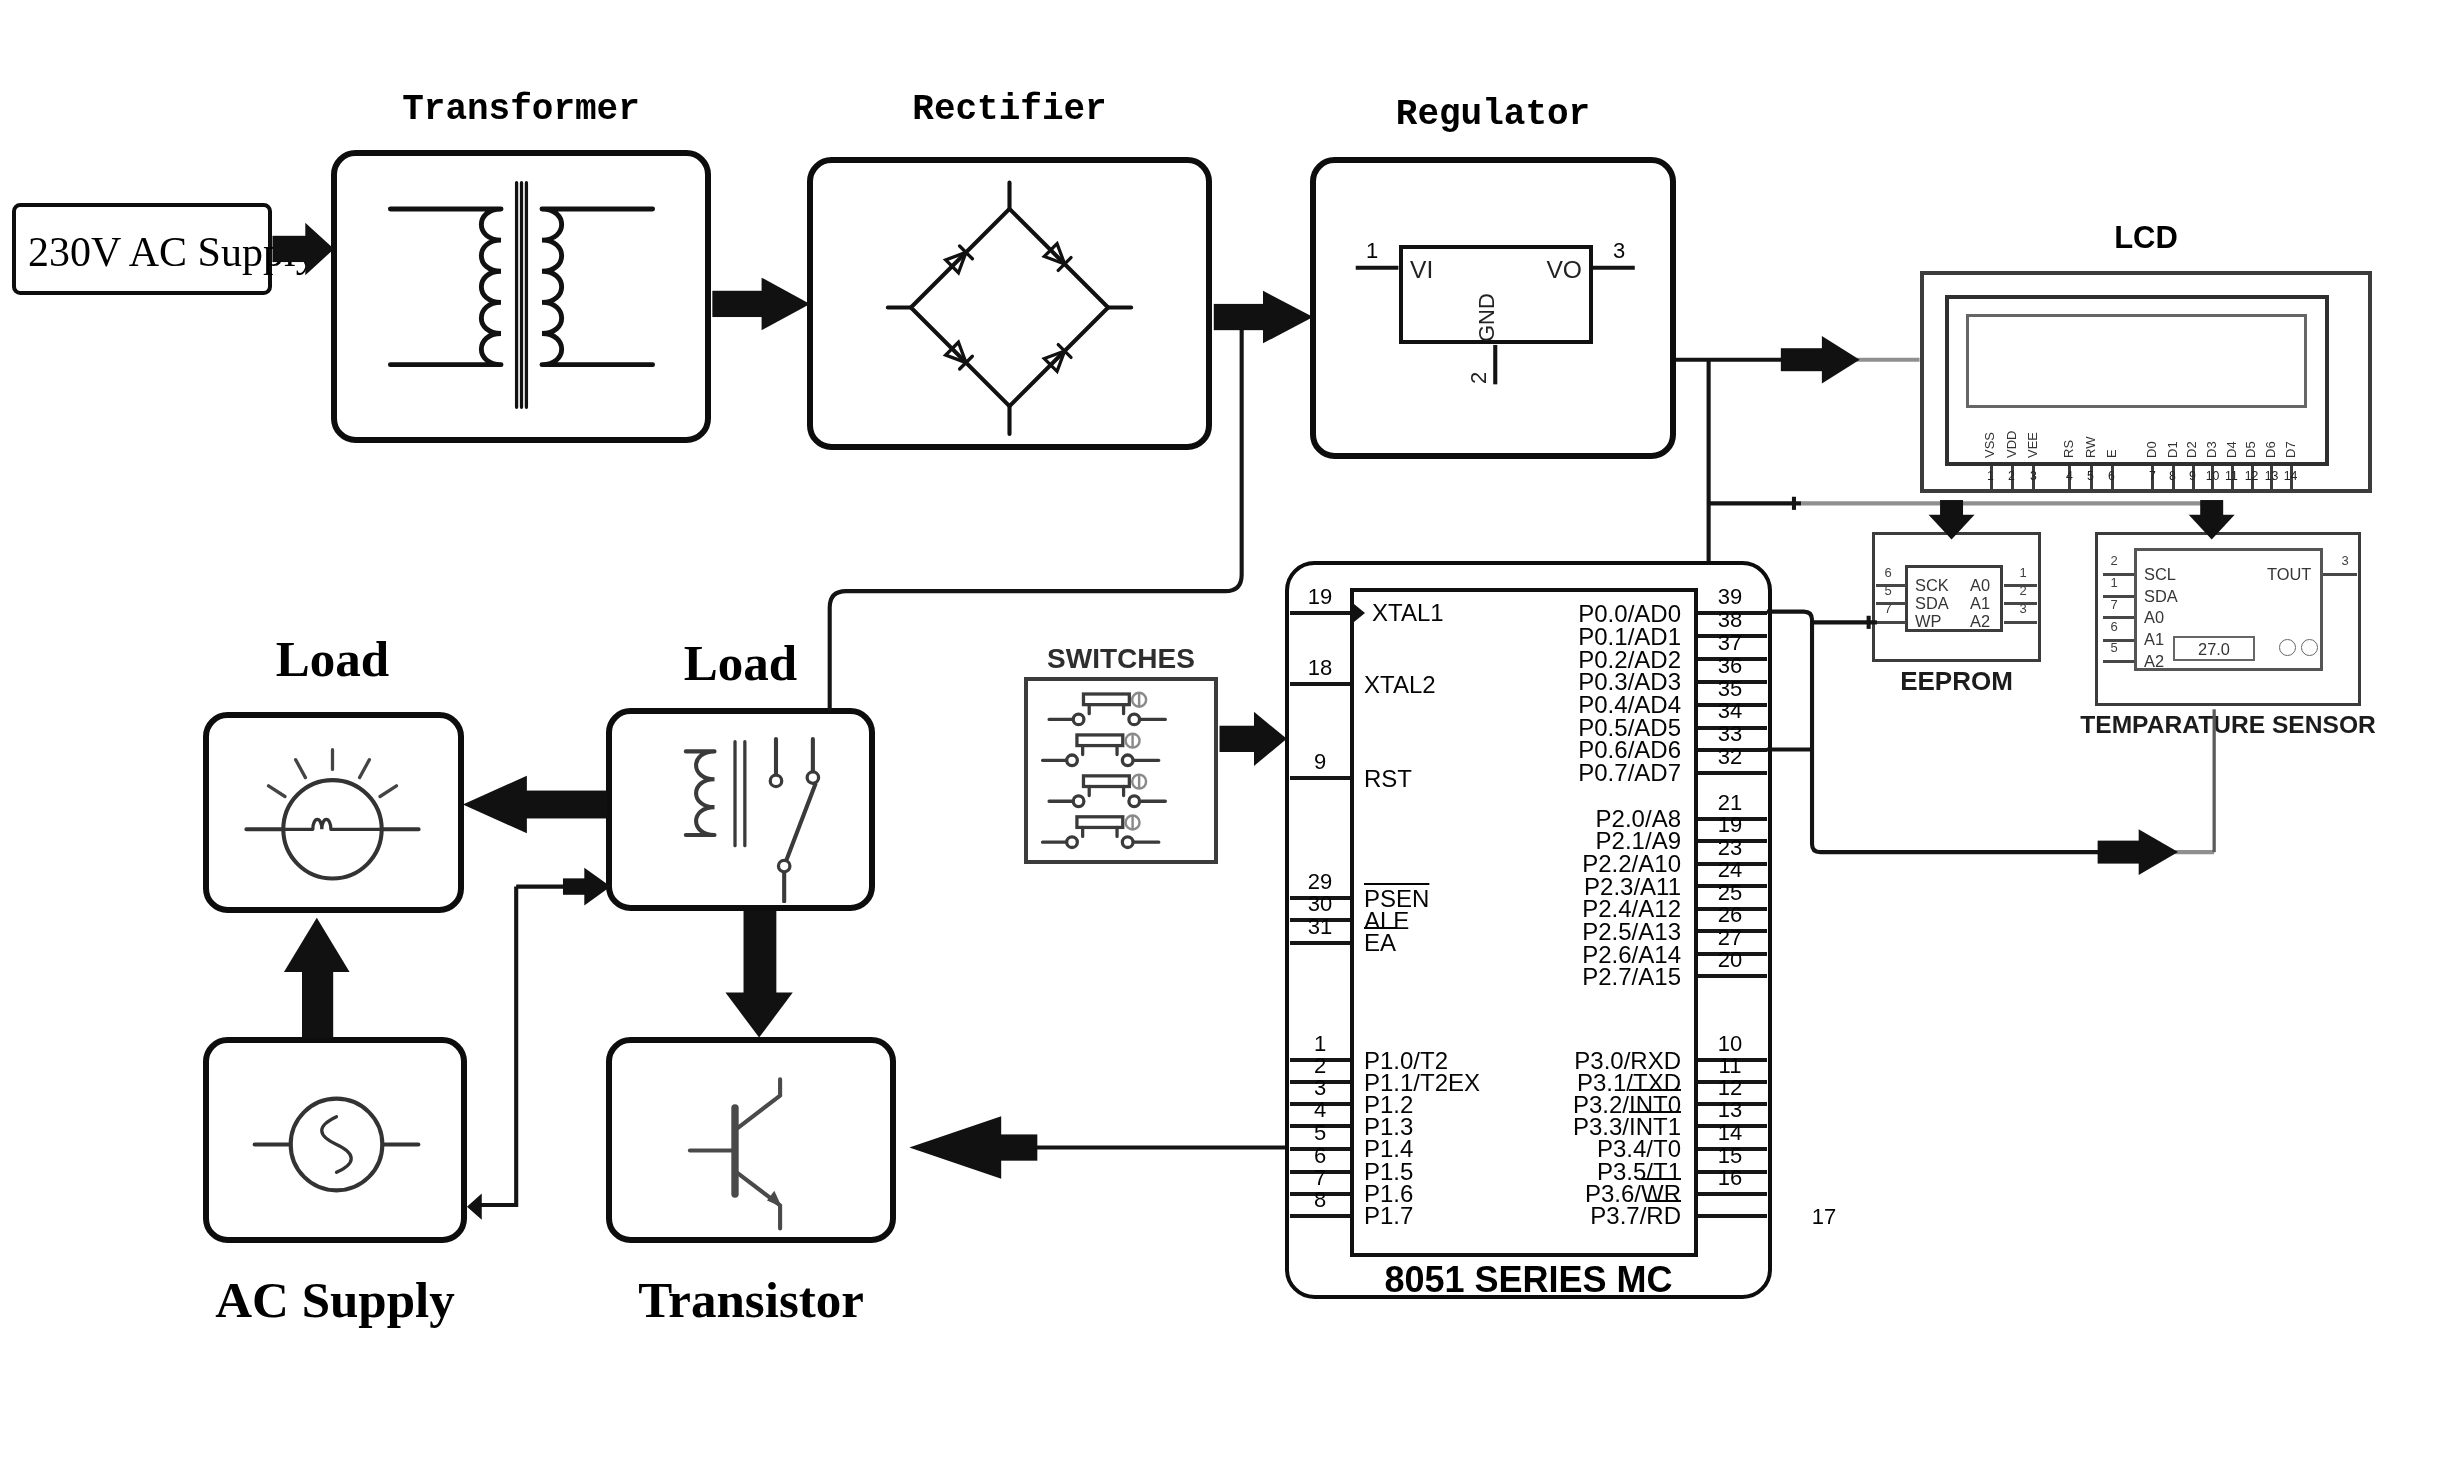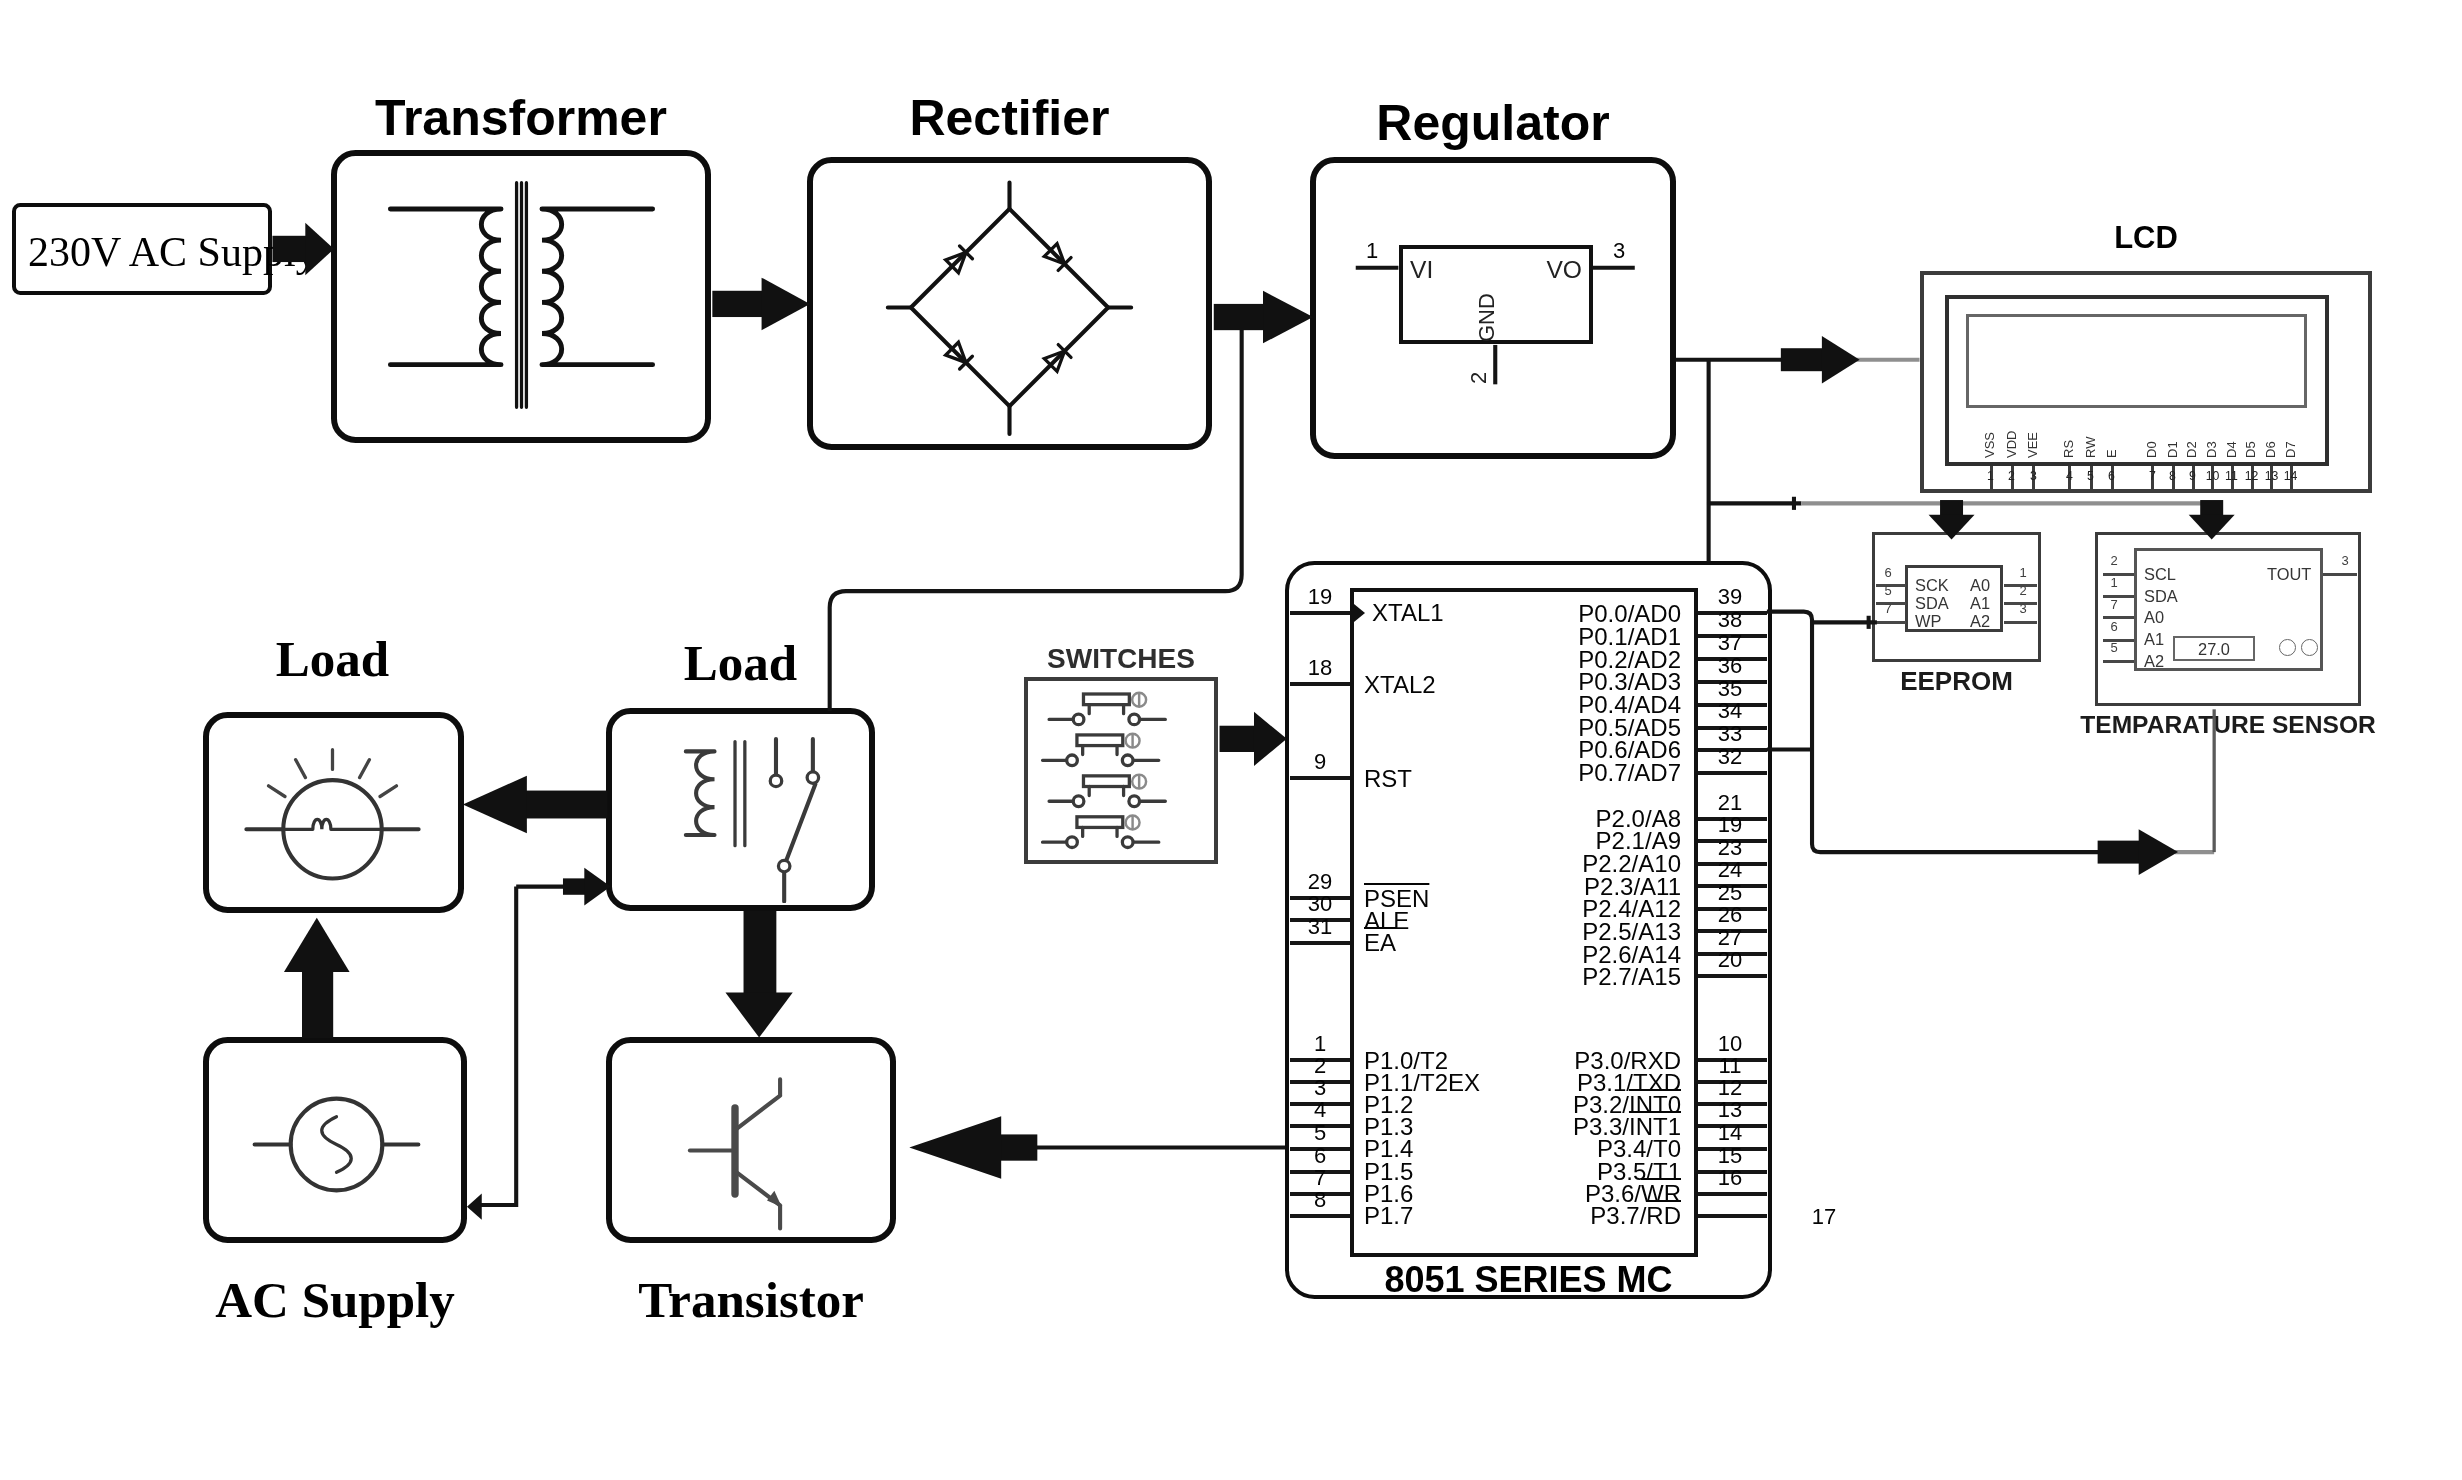--- a/index.html
+++ b/index.html
@@ -2,21 +2,21 @@
 <html style="font-size:13px"><head>
 <meta charset="utf-8">
 <style>
   html,body{margin:0;padding:0;background:#fff;}
   #canvas{position:relative;width:2462px;height:1481px;background:#fff;overflow:hidden;
           font-family:"Liberation Sans",sans-serif;color:#000;}
   .abs{position:absolute;}
   .blk{position:absolute;background:#fff;border:6.6px solid #0d0d0d;border-radius:24.6px;box-sizing:border-box;}
   .blk2{position:absolute;background:#fff;border:4.1px solid #3c3c3c;box-sizing:border-box;}
   .ttl{position:absolute;font-weight:bold;text-align:center;white-space:nowrap;}
-  .sans46{font-size:50px;}
+  .sans46{font-size:36px;font-family:Liberation Mono, monospace;}
   .serif{font-family:"Liberation Serif",serif;font-weight:bold;font-size:51px;}
   .stubL{position:absolute;left:1290px;width:60px;height:4.1px;background:#161616;}
   .stubR{position:absolute;left:1698px;width:69px;height:4.1px;background:#161616;}
   .pnum{position:absolute;width:46px;text-align:center;font-size:22px;color:#050505;}
   .plbl{position:absolute;font-size:24px;color:#050505;white-space:nowrap;}
   .plblr{position:absolute;left:1469px;width:212px;text-align:right;font-size:24px;color:#050505;white-space:nowrap;}
   .ov{text-decoration:overline;}
   .lcdlbl{position:absolute;top:404px;height:54px;width:18px;font-size:13px;color:#333;
           writing-mode:vertical-rl;transform:rotate(180deg);line-height:18px;}
   .lcdnum{position:absolute;top:469px;width:33px;text-align:center;font-size:12.3px;color:#222;}

